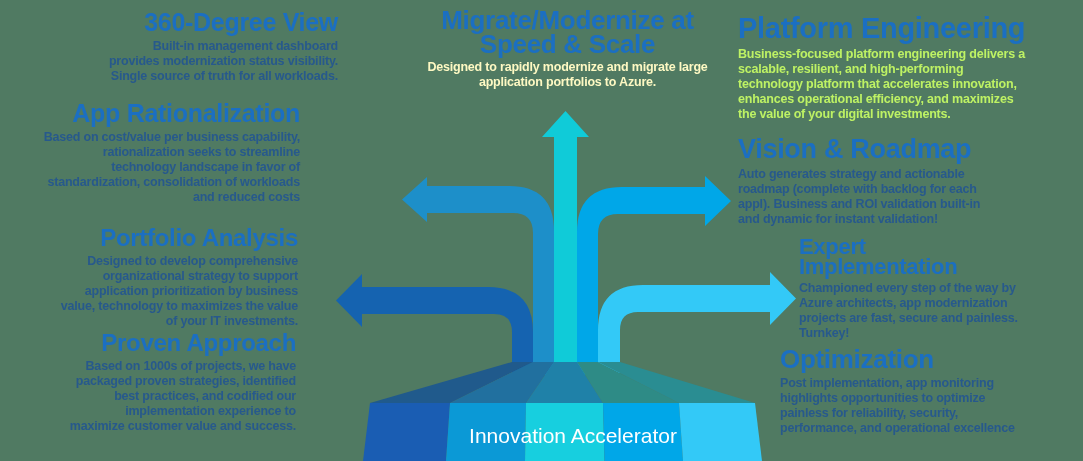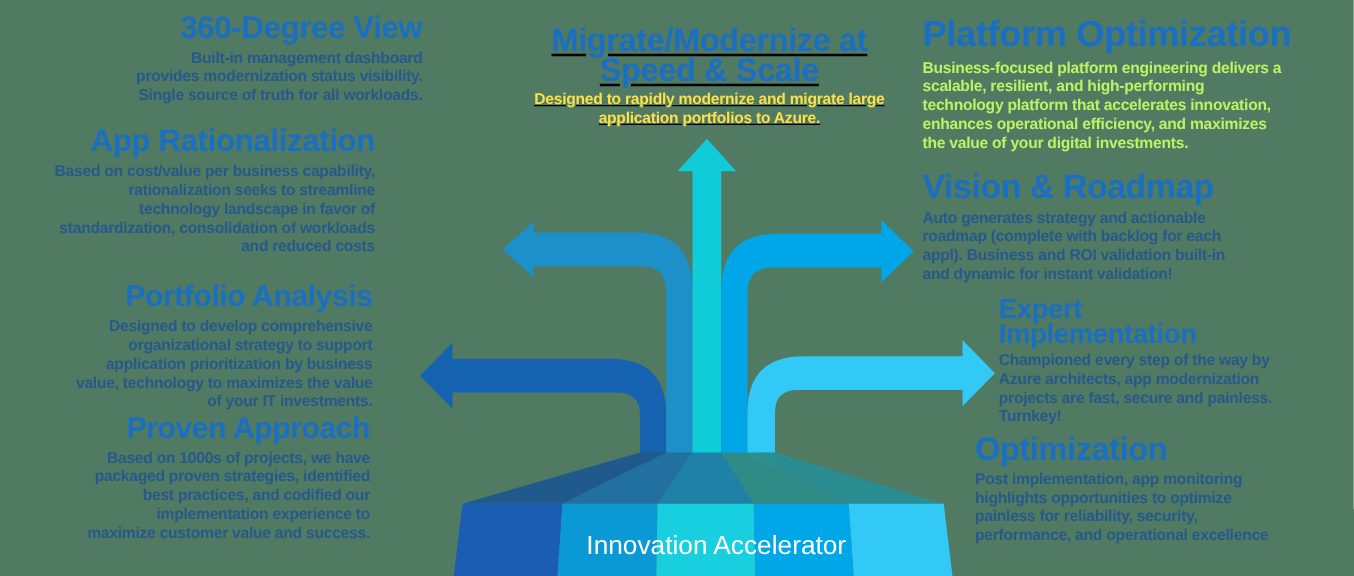--- a/index.html
+++ b/index.html
@@ -19,21 +19,21 @@
   .h-m h2{font-size:26px;line-height:24px;}
   .h-e h2{font-size:29px;}
   .h-f h2{font-size:27px;}
   .h-g h2{font-size:22px;line-height:20px;}
   .h-h h2{font-size:26px;}
   
   #blk-360{top:10px;right:745px;width:350px;}
   #blk-apprat{top:101px;right:783px;width:350px;}
   #blk-portfolio{top:226px;right:785px;width:350px;}
   #blk-proven{top:331px;right:787px;width:350px;}
-  #blk-migrate{top:20px;left:390px;width:355px;text-decoration:underline;}
+  #blk-migrate{top:8px;left:390px;width:355px;}
   #blk-platform{top:14px;left:738px;width:335px;}
   #blk-vision{top:136px;left:738px;width:335px;}
   #blk-expert{top:237px;left:799px;width:280px;}
   #blk-optimization{top:346px;left:738px;width:335px;margin-left:42px;}
   #diagram-svg{position:absolute;left:0;top:0;}
   #base-label-text{font-family:"Liberation Sans","DejaVu Sans",sans-serif;font-weight:300;font-size:21px;}
 </style>
 </head>
 <body>
 
@@ -96,26 +96,26 @@
     <div class="body" style="color: rgb(39, 89, 140);">Based on 1000s of projects, we have
 packaged proven strategies, identified
 best practices, and codified our
 implementation experience to
 maximize customer value and success.</div>
   </div>
 
   <div class="blk align-c h-m" id="blk-migrate">
     <h2 style="color: rgb(27, 111, 194);">Migrate/Modernize at
 Speed &amp; Scale</h2>
-    <div class="body" style="color: #fde047;">Designed to rapidly modernize and migrate large
+    <div class="body" style="color: #fef9c3;">Designed to rapidly modernize and migrate large
 application portfolios to Azure.</div>
   </div>
 
   <div class="blk align-l h-e" id="blk-platform">
-    <h2 style="color: rgb(27, 111, 194);">Platform Optimization</h2>
+    <h2 style="color: rgb(27, 111, 194);">Platform Engineering</h2>
     <div class="body" style="color: #bef264;">Business-focused platform engineering delivers a
 scalable, resilient, and high-performing
 technology platform that accelerates innovation,
 enhances operational efficiency, and maximizes
 the value of your digital investments.</div>
   </div>
 
   <div class="blk align-l h-g" id="blk-expert">
     <h2 style="color: rgb(27, 111, 194);">Expert
 Implementation</h2>

